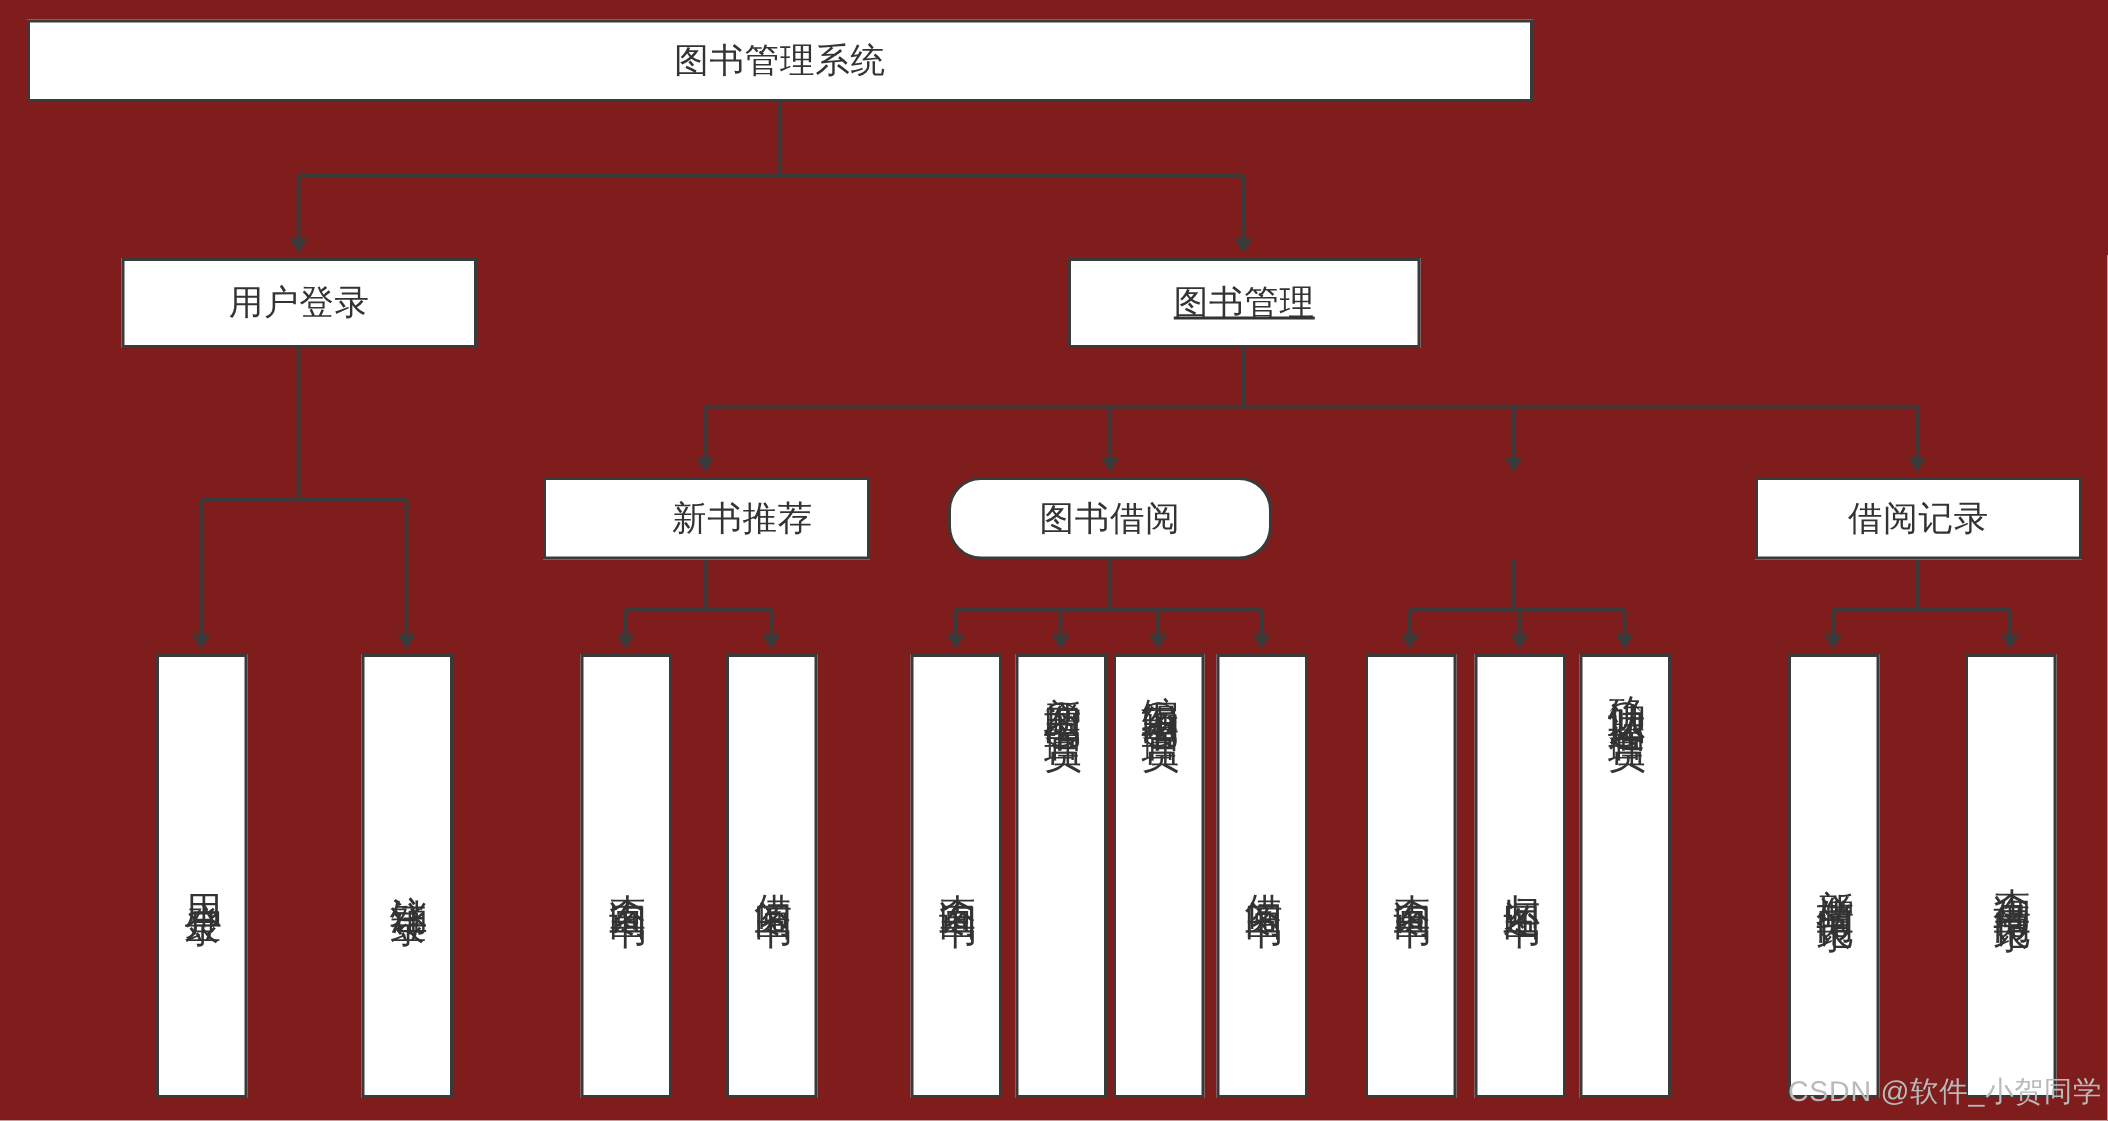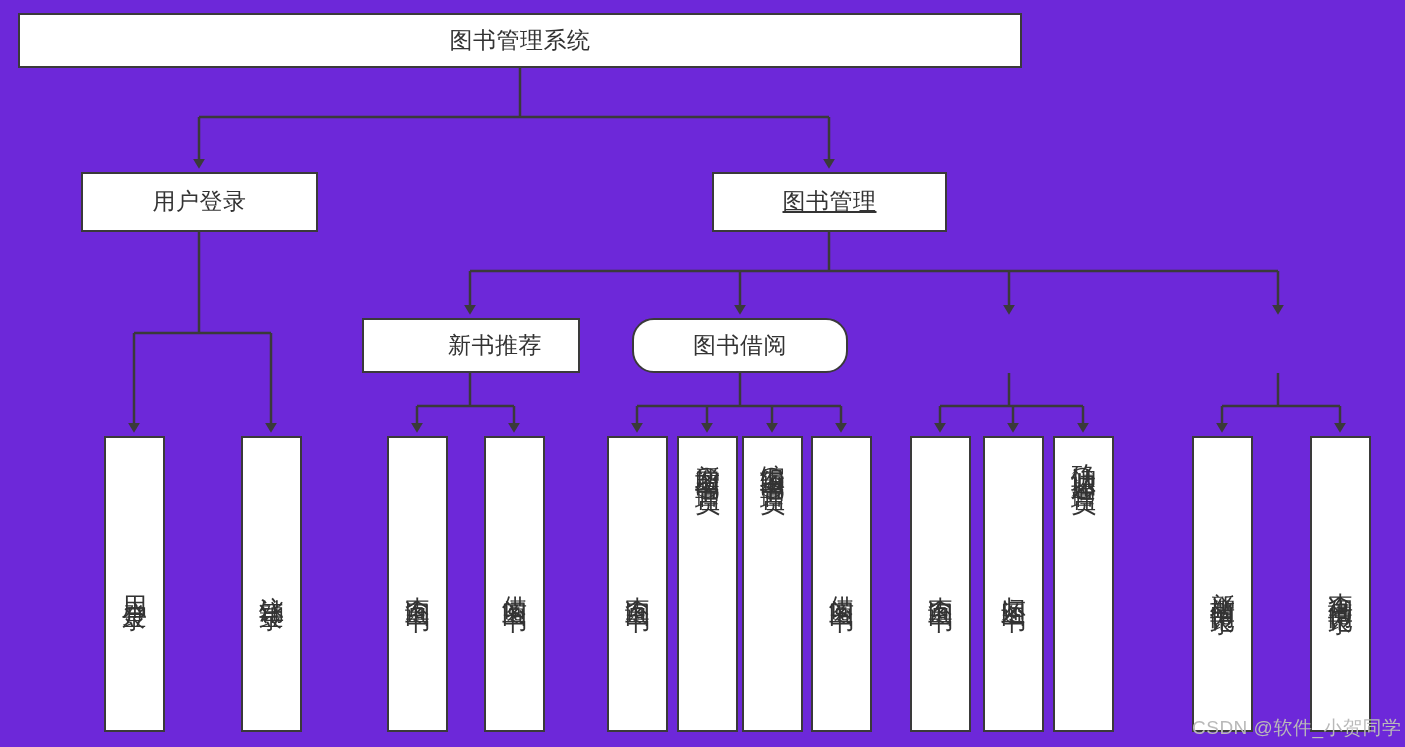--- a/index.html
+++ b/index.html
@@ -8,21 +8,21 @@
     padding: 0;
     background: #ffffff;
   }
   body {
     font-family: "Liberation Sans", "DejaVu Sans", sans-serif;
   }
   #canvas {
     position: relative;
     width: 1405px;
     height: 747px;
-    background: #6d28d9;
+    background: #7f1d1d;
     overflow: hidden;
   }
   #edges {
     position: absolute;
     left: 0;
     top: 0;
     width: 1405px;
     height: 747px;
     pointer-events: none;
   }
@@ -142,20 +142,23 @@
   <div class="node horiz" style="left:712px; top:172px; width:235px; height:60px;text-decoration:underline;">
     <span class="node-label">图书管理</span>
   </div>
 
   <div class="node horiz" style="left:362px; top:318px; width:218px; height:55px;padding-left:48px;">
     <span class="node-label">新书推荐</span>
   </div>
   <div class="node horiz" style="left:632px; top:318px; width:216px; height:55px;border-radius:22px;">
     <span class="node-label">图书借阅</span>
   </div>
+  <div class="node horiz" style="left:1170px; top:318px; width:218px; height:55px;">
+    <span class="node-label">借阅记录</span>
+  </div>
 
   <div class="node vert centered" style="left:104px; top:436px; width:61px; height:296px;">
     <span class="node-label">用户登录</span>
   </div>
   <div class="node vert centered" style="left:241px; top:436px; width:61px; height:296px;">
     <span class="node-label">注销登录</span>
   </div>
   <div class="node vert centered" style="left:387px; top:436px; width:61px; height:296px;">
     <span class="node-label">查询图书</span>
   </div>

